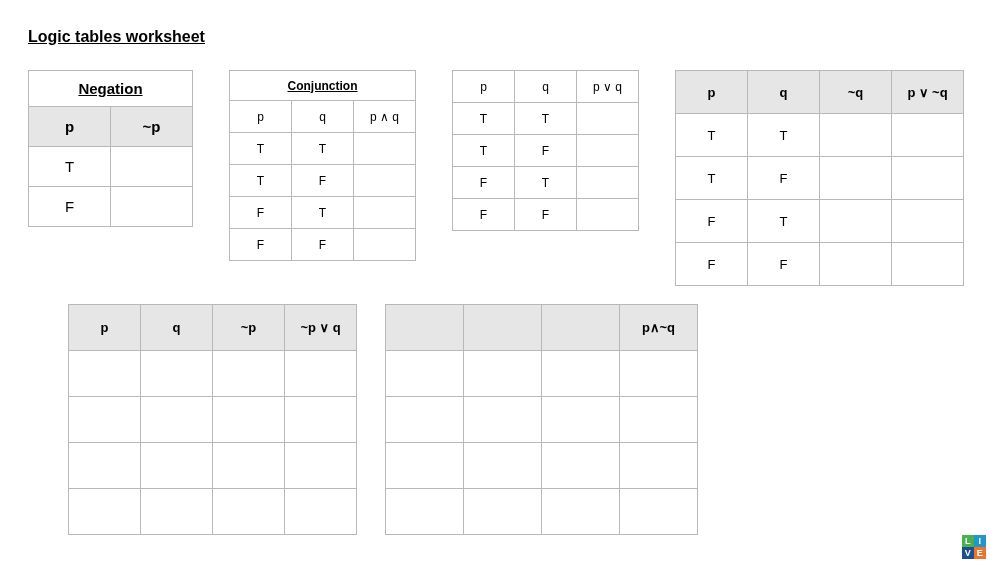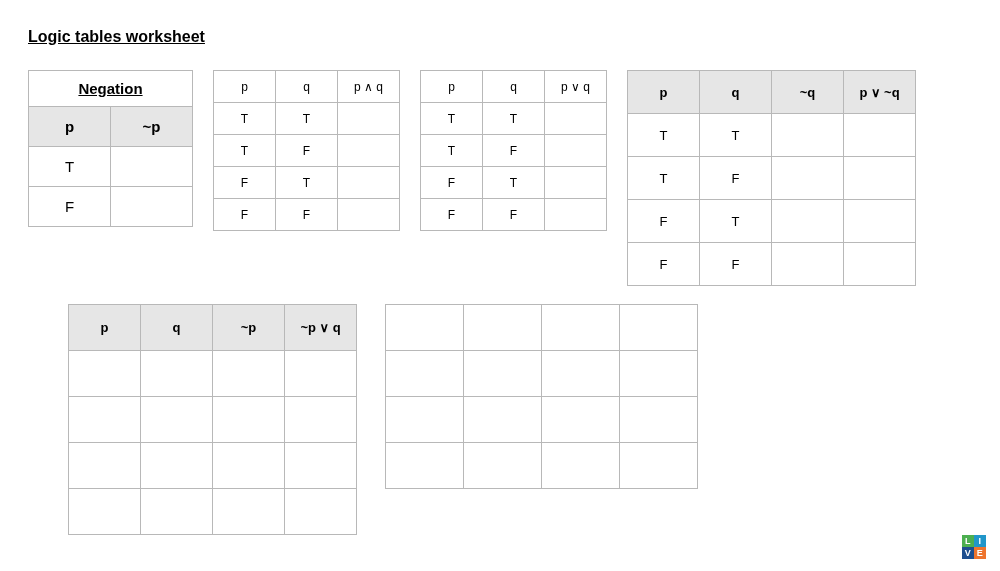--- a/index.html
+++ b/index.html
@@ -17,21 +17,21 @@
   .page-title {
     font-weight: bold;
     text-decoration: underline;
     font-size: 16px;
     margin: 8px 0 24px 0;
   }
   .row {
     display: flex;
     align-items: flex-start;
   }
-  .row1 { gap: 20px; margin-bottom: 18px; }
+  .row1 { gap: 36px; margin-bottom: 18px; }
   .row2 { gap: 28px; margin-left: 40px; }
 
   table {
     border-collapse: collapse;
     background: #fff;
   }
   th, td {
     border: 1px solid #b8b8b8;
     text-align: center;
     font-weight: normal;
@@ -114,20 +114,23 @@
     </tr>
     <tr>
       <td>F</td>
       <td></td>
     </tr>
   </tbody>
     </table>
 
   <table class="cj">
     <tbody>
+        <tr>
+          <th colspan="3" class="titlecell">Conjunction</th>
+        </tr>
     <tr>
       <th>p</th>
       <th>q</th>
       <th>p ∧ q</th>
     </tr>
     <tr>
       <td>T</td>
       <td>T</td>
       <td></td>
     </tr>
@@ -248,20 +251,26 @@
       <td></td>
       <td></td>
       <td></td>
       <td></td>
     </tr>
   </tbody>
     </table>
 
   <table class="br">
     <tbody>
+        <tr>
+      <th class="shaded"></th>
+      <th class="shaded"></th>
+      <th class="shaded"></th>
+      <th class="shaded">p∧~q</th>
+    </tr>
     <tr>
       <td></td>
       <td></td>
       <td></td>
       <td></td>
     </tr>
     <tr>
       <td></td>
       <td></td>
       <td></td>

